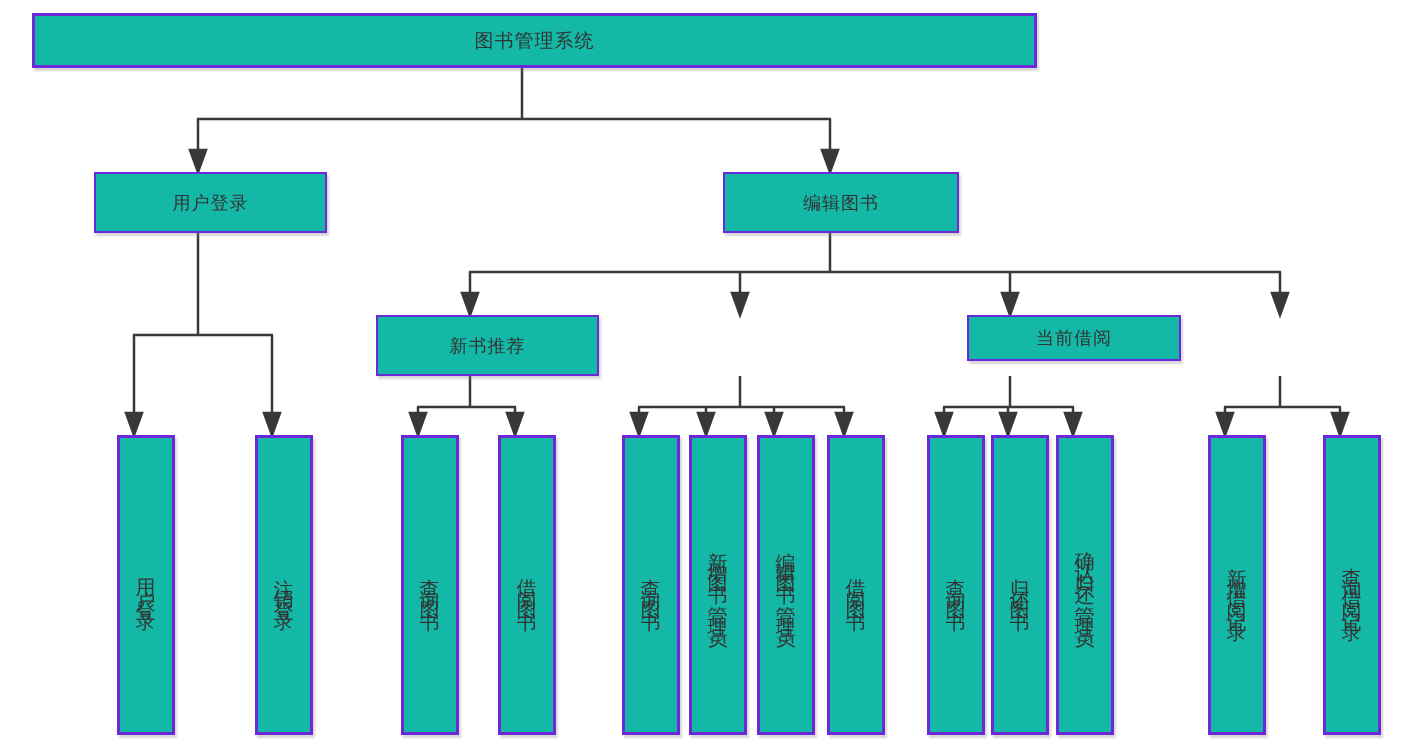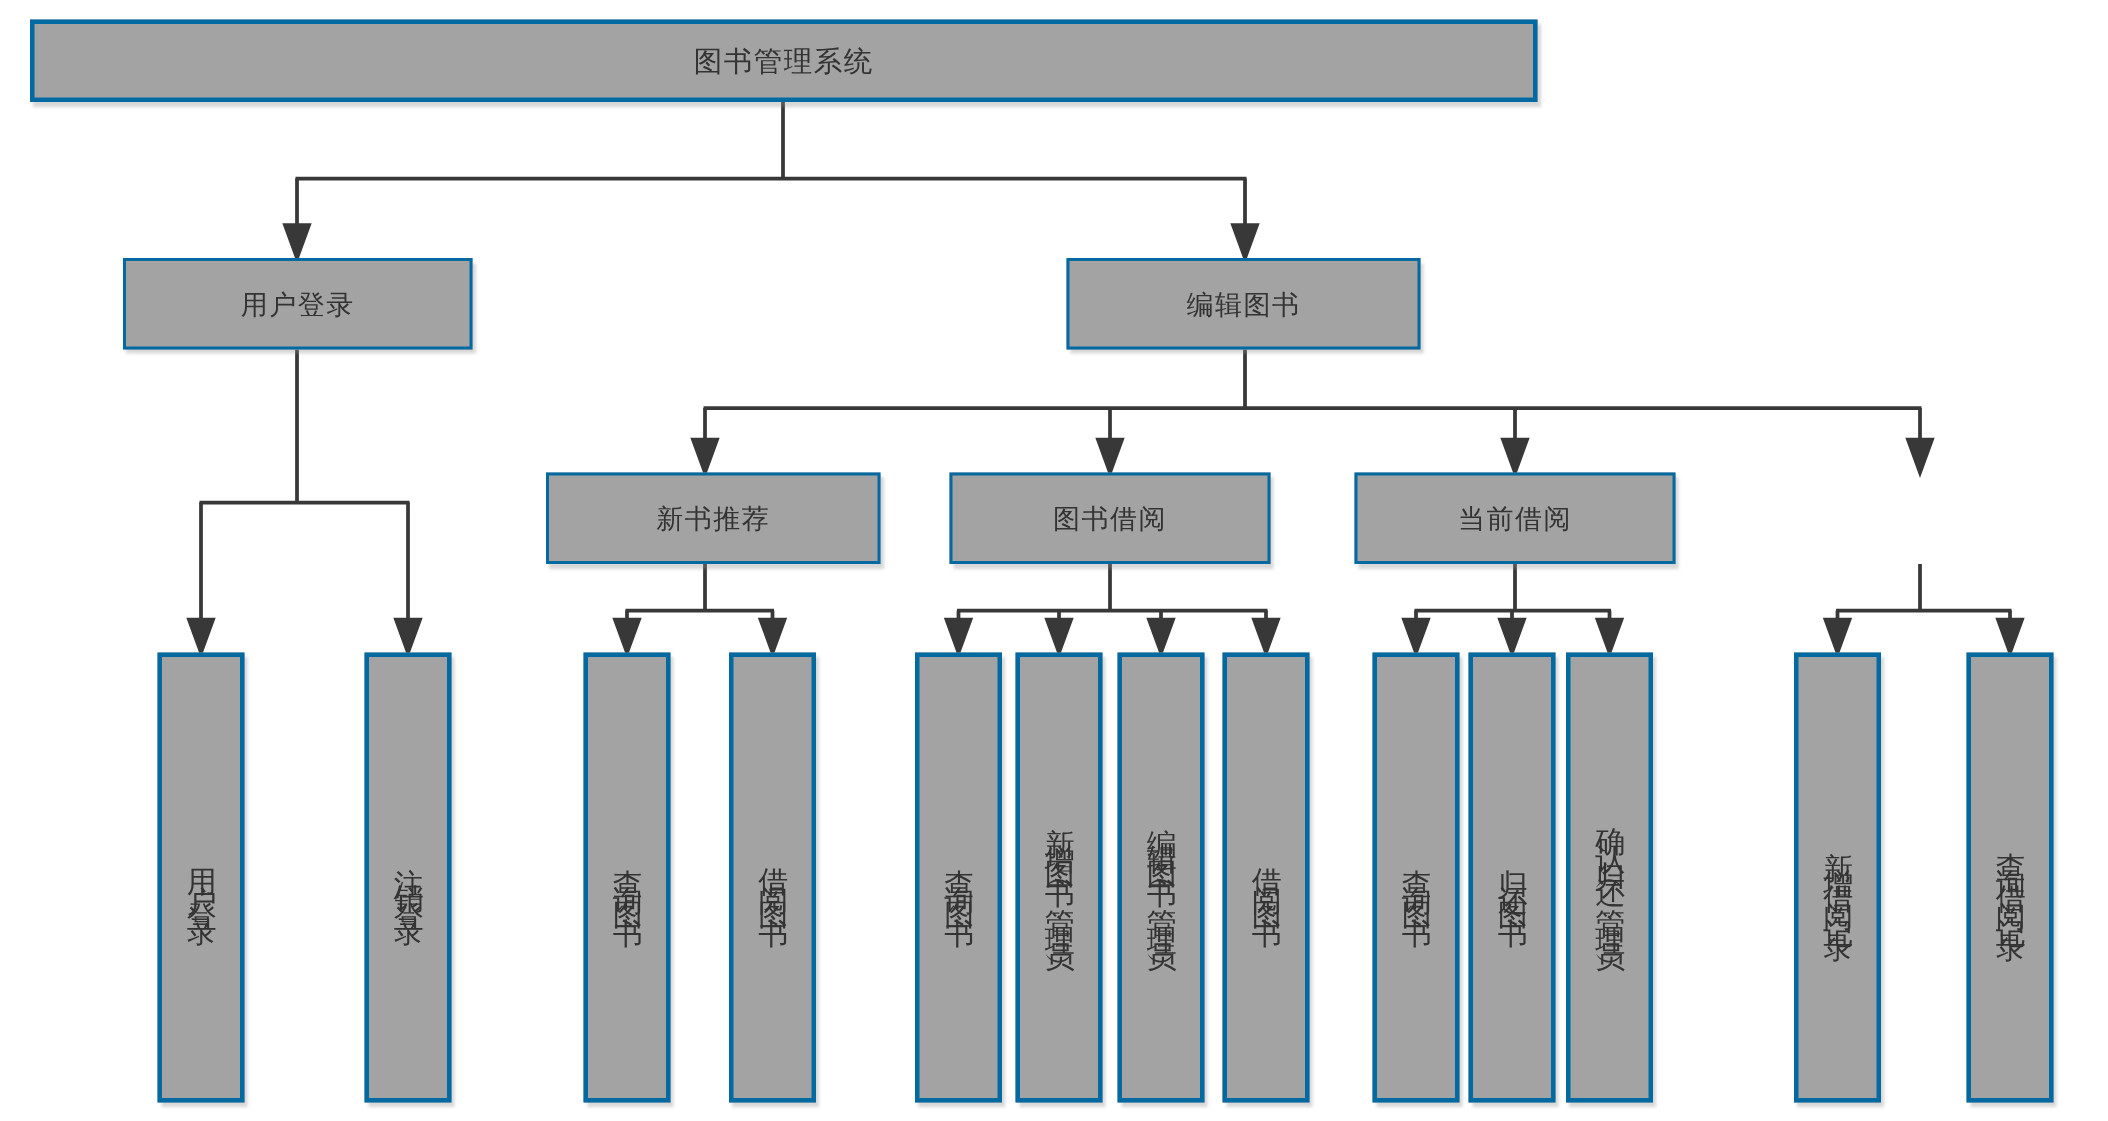--- a/index.html
+++ b/index.html
@@ -1,28 +1,29 @@
 <!DOCTYPE html>
 <html><head>
 <meta charset="utf-8">
 <style>
   html,body{margin:0;padding:0;background:#ffffff;}
   body{font-family:"Liberation Sans","DejaVu Sans",sans-serif;}
   #canvas{position:relative;width:1405px;height:747px;background:#ffffff;overflow:hidden;}
   #connectors{position:absolute;left:0;top:0;width:1405px;height:747px;}
   .box{
     position:absolute;
-    background:#a3a3a3;
-    border:2px solid #0369a1;
+    background:#14b8a6;
+    border:2px solid #6d28d9;
     box-sizing:border-box;
     display:flex;
     align-items:center;
     justify-content:center;
     color:#333333;
     box-shadow:2px 3px 2px rgba(140,140,140,0.35);
+    margin-left:12px;
   }
   .lv1{border-width:3px;font-size:19px;letter-spacing:1px;}
   .lv2,.lv3{font-size:18px;letter-spacing:1px;}
   .leaf{border-width:3px;}
   .vtext{
     writing-mode:vertical-rl;
     text-orientation:mixed;
     font-size:20px;
     letter-spacing:11px;
     line-height:1.1;
@@ -107,22 +108,21 @@
       <polygon points="1332,413 1348,413 1340,435"></polygon>
     </g>
   </svg>
 
   <div class="box lv1" style="left:20px;top:13px;width:1005px;height:55px;">图书管理系统</div>
 
   <div class="box lv2" style="left:82px;top:172px;width:233px;height:61px;">用户登录</div>
   <div class="box lv2" style="left:711px;top:172px;width:236px;height:61px;">编辑图书</div>
 
   <div class="box lv3" style="left:364px;top:315px;width:223px;height:61px;">新书推荐</div>
-  <div class="box lv3" style="left:633px;top:315px;width:214px;height:61px;">图书借阅</div>
-  <div class="box lv3" style="left:903px;top:315px;width:214px;height:61px;">当前借阅</div>
+  <div class="box lv3" style="left:955px;top:315px;width:214px;height:46px;">当前借阅</div>
 
   <div class="box leaf" style="left:105px;top:435px;width:58px;height:300px;">
     <span class="vtext">用户登录</span>
   </div>
   <div class="box leaf" style="left:243px;top:435px;width:58px;height:300px;">
     <span class="vtext">注销登录</span>
   </div>
 
   <div class="box leaf" style="left:389px;top:435px;width:58px;height:300px;">
     <span class="vtext">查询图书</span>

